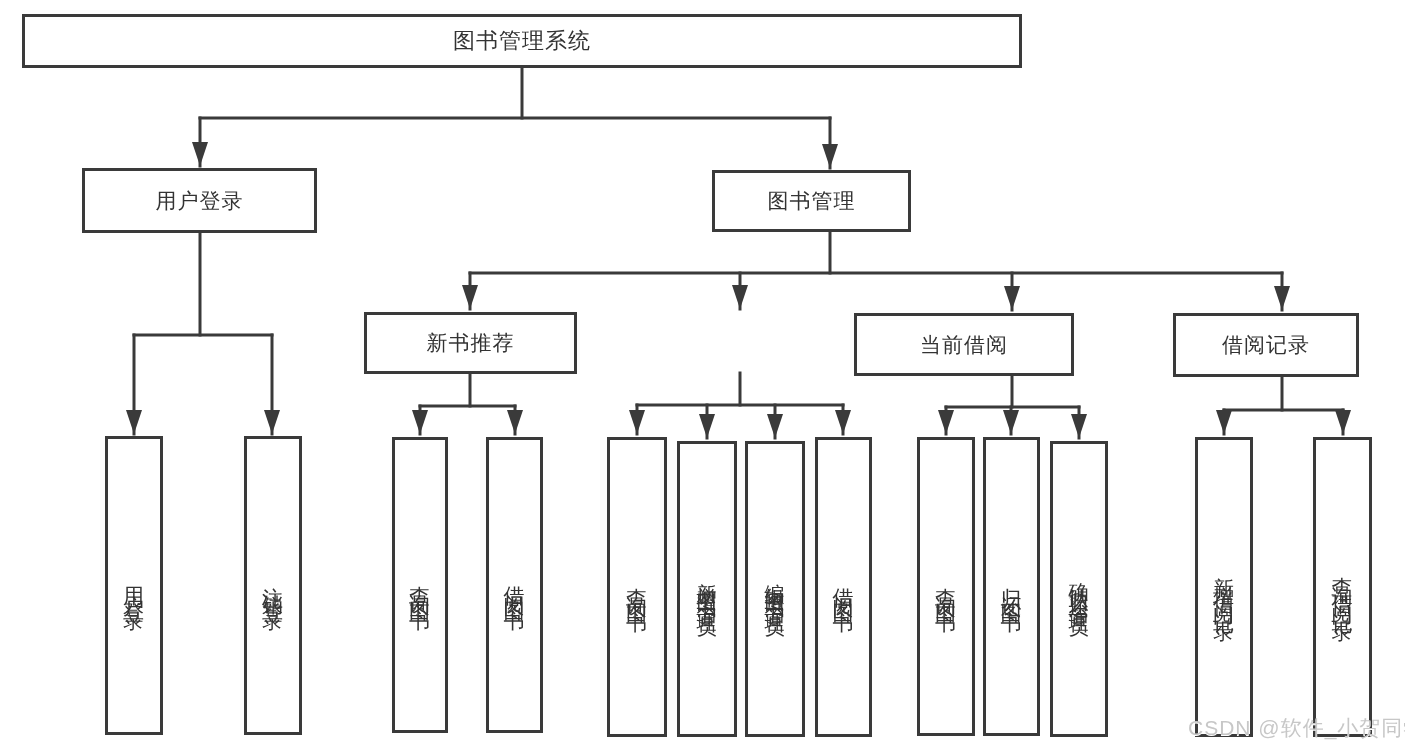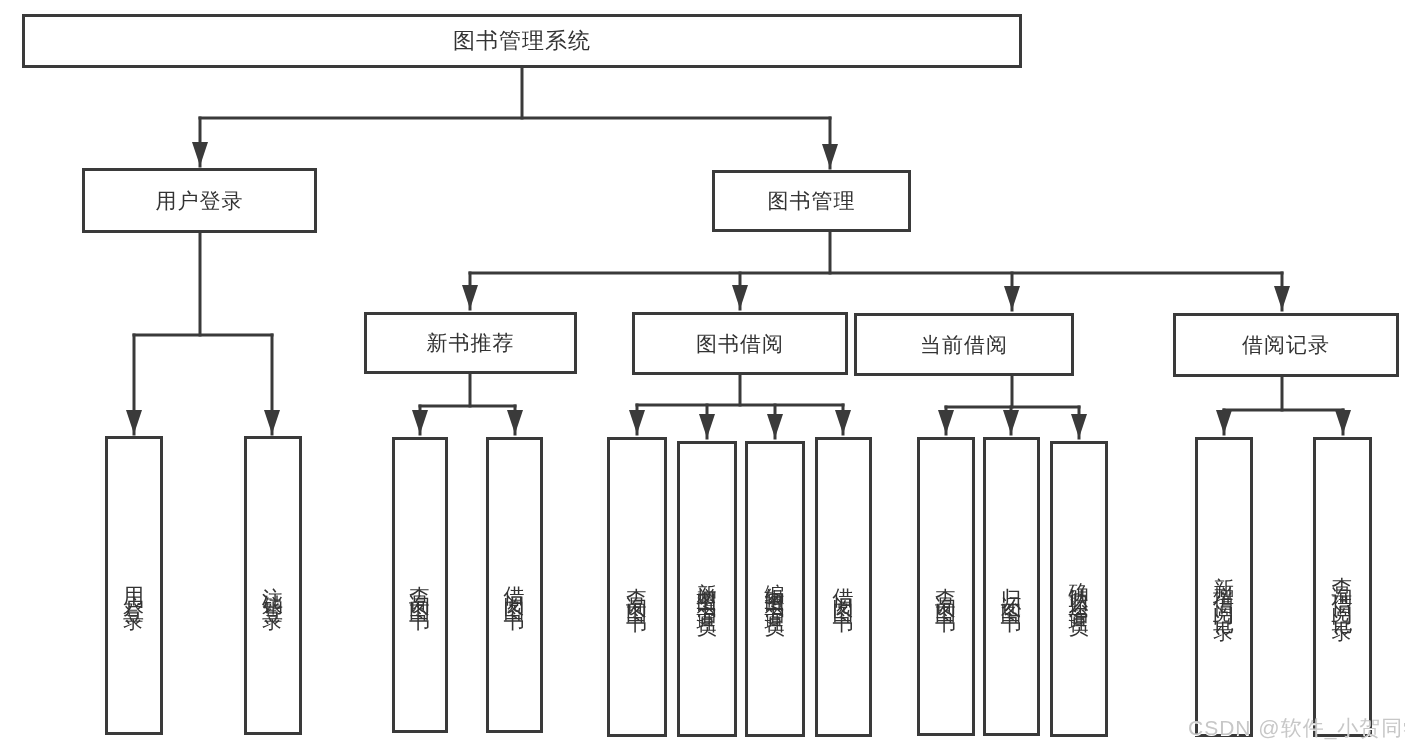--- a/index.html
+++ b/index.html
@@ -104,23 +104,22 @@
       <line x1="1343" y1="410" x2="1343" y2="434" marker-end="url(#arrow)"></line>
     </g>
   </svg>
 
   <div class="box h root-box" style="left:22px;top:14px;width:1000px;height:54px">图书管理系统</div>
 
   <div class="box h" style="left:82px;top:168px;width:235px;height:65px">用户登录</div>
   <div class="box h" style="left:712px;top:170px;width:199px;height:62px">图书管理</div>
 
   <div class="box h" style="left:364px;top:312px;width:213px;height:62px">新书推荐</div>
-  <div class="box h" style="left:632px;top:312px;width:216px;height:63px">图书借阅</div>
   <div class="box h" style="left:854px;top:313px;width:220px;height:63px">当前借阅</div>
-  <div class="box h" style="left:1173px;top:313px;width:226px;height:64px">借阅记录</div>
+  <div class="box h" style="left:1173px;top:313px;width:186px;height:64px">借阅记录</div>
 
   <div class="box v" style="left:105px;top:436px;width:58px;height:299px">用户登录</div>
   <div class="box v" style="left:244px;top:436px;width:58px;height:299px">注销登录</div>
 
   <div class="box v" style="left:392px;top:437px;width:56px;height:296px">查询图书</div>
   <div class="box v" style="left:486px;top:437px;width:57px;height:296px">借阅图书</div>
 
   <div class="box v" style="left:607px;top:437px;width:60px;height:300px">查询图书</div>
   <div class="box v v10" style="left:677px;top:441px;width:60px;height:296px">新增图书（管理员）</div>
   <div class="box v v10" style="left:745px;top:441px;width:60px;height:296px">编辑图书（管理员）</div>

